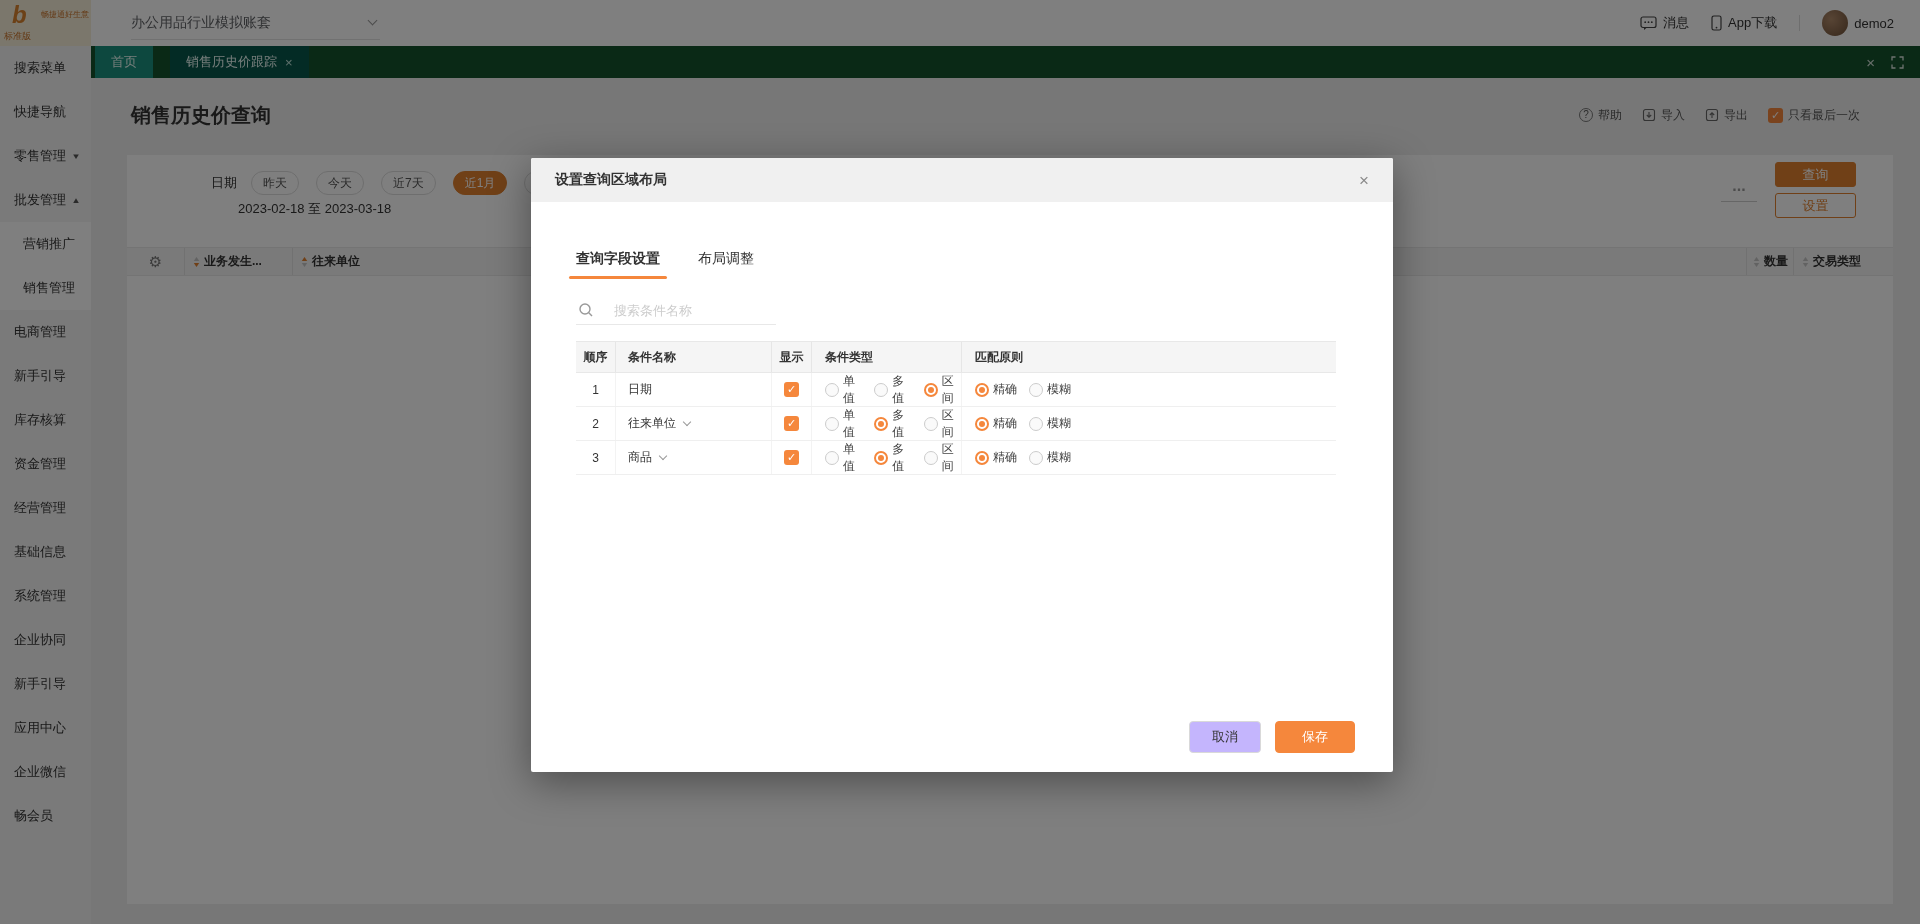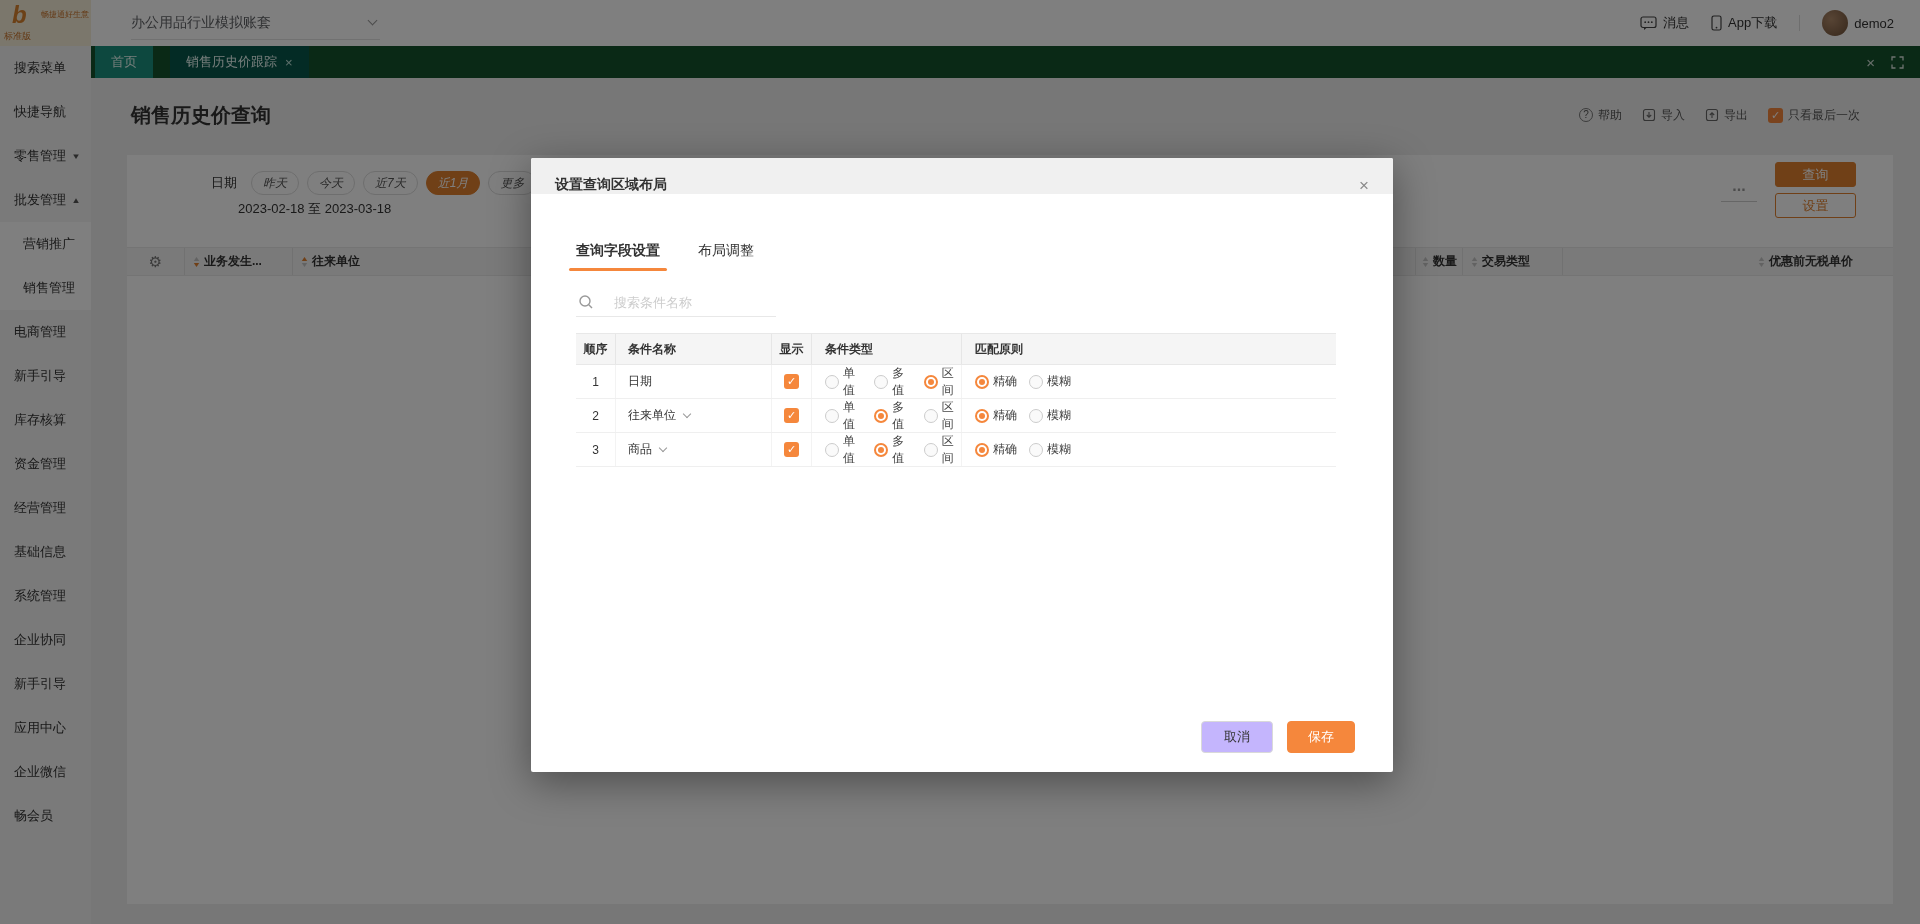--- a/index.html
+++ b/index.html
@@ -68,21 +68,21 @@
   .sidebar { position:absolute; top:46px; left:0; width:91px; height:878px; background:#f4f4f4; z-index:1; }
   .side-item { height:44px; display:flex; align-items:center; padding-left:14px; font-size:13px; color:#333; cursor:pointer; }
   .side-item .caret { margin-left:6px; font-size:8px; color:#555; transform:scaleX(1.2); }
   .side-item.sub { background:#ffffff; padding-left:23px; }
 
   
   .dim { position:absolute; inset:0; background:rgba(0,0,0,0.5); z-index:40; }
 
   
   .modal { position:absolute; left:531px; top:158px; width:862px; height:614px; background:#fff; z-index:60; border-radius:2px; box-shadow:0 10px 40px rgba(0,0,0,.4); }
-  .modal-header { height:36px; background:#f0f0f0; display:flex; align-items:flex-end; padding:0 24px; border-radius:2px 2px 0 0; }
+  .modal-header { height:44px; background:#f0f0f0; display:flex; align-items:center; padding:0 24px; border-radius:2px 2px 0 0; }
   .modal-title { font-size:14px; font-weight:bold; color:#333; }
   .modal-close { margin-left:auto; font-size:17px; color:#8a8a8a; cursor:pointer; line-height:1; }
   .modal-body { padding:48px 45px 0; position:relative; }
   .modal-tabs { display:flex; gap:38px; font-size:14px; color:#333; }
   .mtab { padding-bottom:11px; position:relative; cursor:pointer; }
   .mtab.active { font-weight:bold; }
   .mtab.active::after { content:""; position:absolute; left:-7px; right:-7px; bottom:0; height:3px; border-radius:2px; background:#f5873c; }
   .modal-search { margin-top:17px; width:200px; display:flex; align-items:center; gap:8px; border-bottom:1px solid #e8e8e8; padding:6px 2px;justify-content:space-between; }
   .modal-search input { border:none; outline:none; font-size:13px; width:160px; color:#333; font-family:inherit; }
   .modal-search input::placeholder { color:#ccc; }
@@ -101,21 +101,21 @@
   .mt-row .mc:last-child { border-right:none; }
   .name-chev { width:6px; height:6px; border-right:1.3px solid #999; border-bottom:1.3px solid #999; transform:rotate(45deg); display:inline-block; margin-left:8px; margin-top:-3px; }
   .radio-wrap { display:inline-flex; align-items:center; gap:4px; cursor:pointer; }
   .radio { width:14px; height:14px; border-radius:50%; background:#fafafa; border:1px solid #ccc; position:relative; flex:0 0 auto; }
   .radio.on { border:2px solid #f5873c; background:#fff; }
   .radio.on::after { content:""; position:absolute; left:2px; top:2px; width:6px; height:6px; border-radius:50%; background:#f5873c; }
   .radio-lbl { color:#444; }
 
   .modal-footer { position:absolute; bottom:19px; right:38px; display:flex; gap:14px; }
   .btn-cancel { width:72px; height:32px; background:#c4b5fd; border:1px solid #d9d9d9; border-radius:4px; font-size:13px; color:#333; cursor:pointer; }
-  .btn-save { width:68px; height:32px; background:#f5873c; border:1px solid #f5873c; border-radius:4px; font-size:13px; color:#fff; cursor:pointer; }
+  .btn-save { width:80px; height:32px; background:#f5873c; border:1px solid #f5873c; border-radius:4px; font-size:13px; color:#fff; cursor:pointer; }
 </style>
 </head>
 <body>
 
 <header class="topbar">
   <div class="logo-block">
     <span class="logo-b">b</span>
     <span class="logo-name">畅捷通好生意</span>
     <span class="logo-edition">标准版</span>
   </div>
@@ -250,21 +250,21 @@
         <span class="checkbox">✓</span>
         <span>只看最后一次</span>
       </div>
     </div>
   </div>
 
   <section class="card">
     <div class="filter-area">
       <div class="filter-row">
         <span class="date-label">日期</span>
-        <span id="pills" style="display:flex;gap:8px;font-style:italic;">
+        <span id="pills" style="display:flex;gap:17px;">
             <span class="pill">昨天</span>
             <span class="pill">今天</span>
             <span class="pill">近7天</span>
             <span class="pill active">近1月</span>
             <span class="pill">更多</span>
             <span class="pill">自定义</span>
           </span>
       </div>
       <div class="date-range">2023-02-18 至 2023-03-18</div>
       <div class="ellipsis">...</div>
@@ -297,27 +297,20 @@
           </span>
         <span>数量</span>
       </div>
       <div class="gh-cell gh-type sort-none">
         <span class="sorter">
             <span class="arrow-up">▲</span>
             <span class="arrow-down">▼</span>
           </span>
         <span>交易类型</span>
       </div>
-      <div class="gh-cell gh-price sort-none">
-        <span class="sorter">
-            <span class="arrow-up">▲</span>
-            <span class="arrow-down">▼</span>
-          </span>
-        <span>优惠前无税单价</span>
-      </div>
     </div>
   </section>
 </main>
 
 <div class="dim"></div>
 
 <div class="modal">
   <div class="modal-header">
     <span class="modal-title">设置查询区域布局</span>
     <span class="modal-close">×</span>

